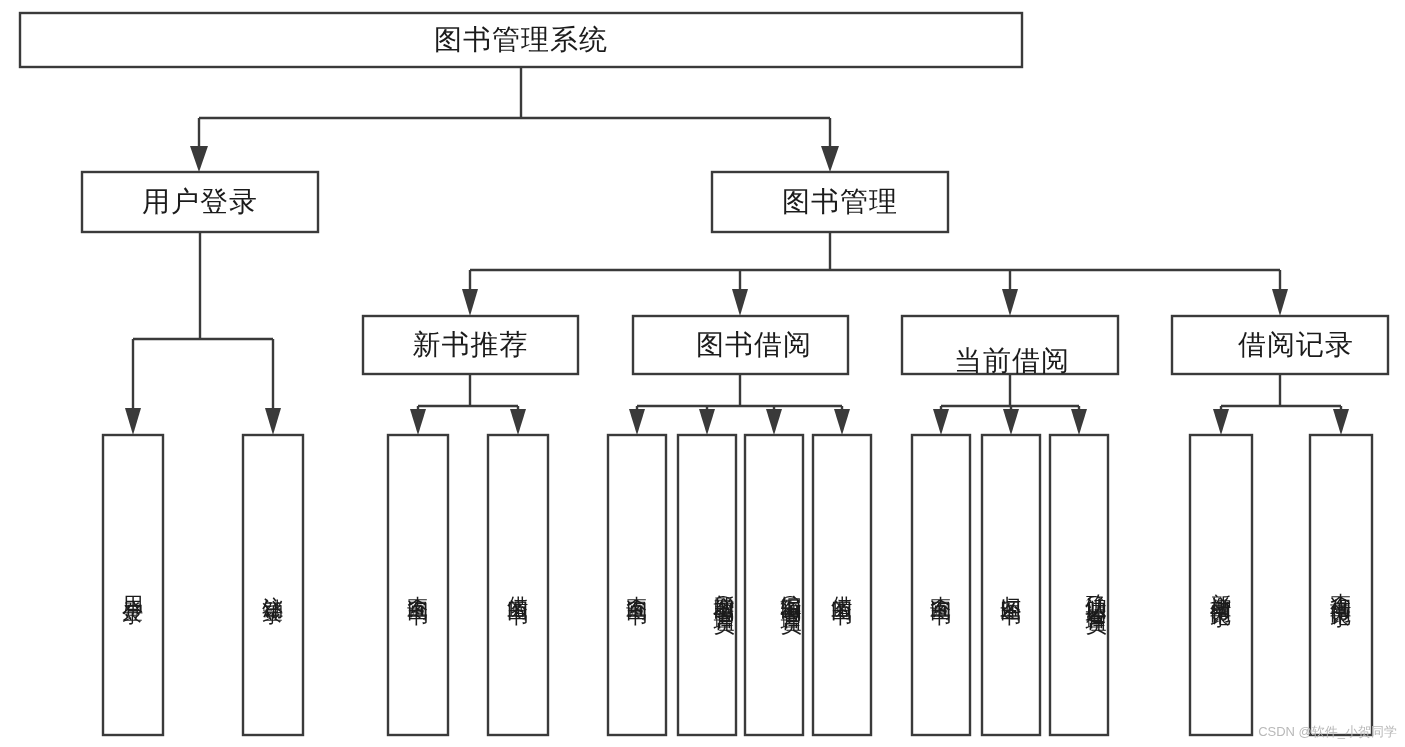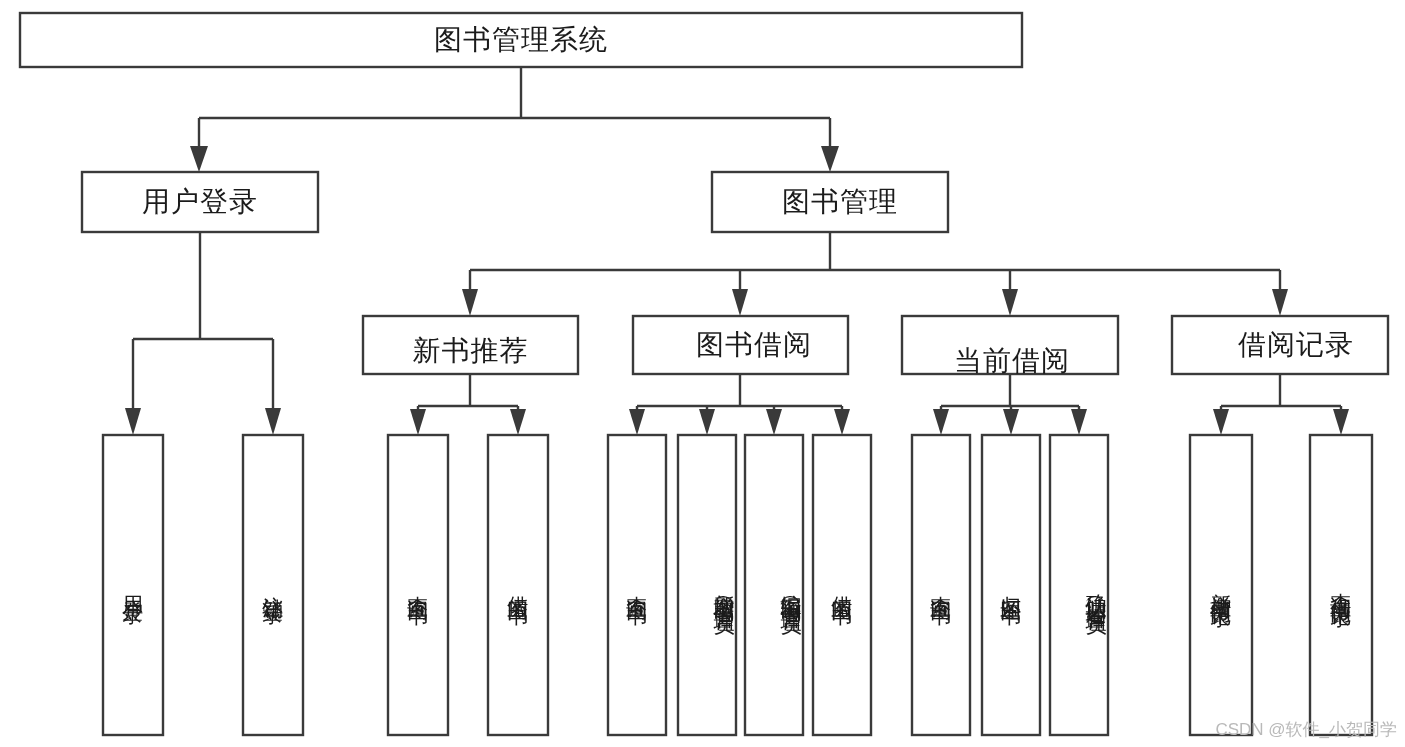--- a/index.html
+++ b/index.html
@@ -61,21 +61,21 @@
     writing-mode: vertical-rl;
     text-orientation: upright;
     letter-spacing: 3px;
     line-height: 1.12;
     white-space: nowrap;
   }
   .watermark {
     position: absolute;
     right: 8px;
     bottom: 6px;
-    font-size: 17px;
+    font-size: 13px;
     color: #b9b9b9;
     font-family: "Liberation Sans", "DejaVu Sans", sans-serif;
     white-space: nowrap;
     user-select: none;
   }
 </style>
 </head>
 <body>
 
 <div id="diagram-root">
@@ -172,21 +172,21 @@
     <path class="connector" d="M 1341 406 L 1341 414"></path>
     <polygon class="arrow-head" points="1221,435 1213,409 1229,409"></polygon>
     <polygon class="arrow-head" points="1341,435 1333,409 1349,409"></polygon>
   </svg>
 
   <div class="node-label label-horizontal" style="left:20px; top:13px; width:1002px; height:54px;">图书管理系统</div>
 
   <div class="node-label label-horizontal" style="left:82px; top:172px; width:236px; height:60px;">用户登录</div>
   <div class="node-label label-horizontal" style="left:712px; top:172px; width:256px; height:60px;">图书管理</div>
 
-  <div class="node-label label-horizontal" style="left:363px; top:316px; width:215px; height:58px;margin-top:6px;">新书推荐</div>
+  <div class="node-label label-horizontal" style="left:363px; top:316px; width:215px; height:58px;">新书推荐</div>
   <div class="node-label label-horizontal" style="left:663px; top:316px; width:182px; height:58px;">图书借阅</div>
   <div class="node-label label-horizontal" style="left:902px; top:332px; width:220px; height:58px;">当前借阅</div>
   <div class="node-label label-horizontal" style="left:1172px; top:316px; width:248px; height:58px;">借阅记录</div>
 
   <div class="node-label label-vertical" style="left:103px; top:435px; width:60px; height:300px;">用户登录</div>
   <div class="node-label label-vertical" style="left:243px; top:435px; width:60px; height:300px;">注销登录</div>
 
   <div class="node-label label-vertical" style="left:388px; top:435px; width:60px; height:300px;">查询图书</div>
   <div class="node-label label-vertical" style="left:488px; top:435px; width:60px; height:300px;">借阅图书</div>
 

